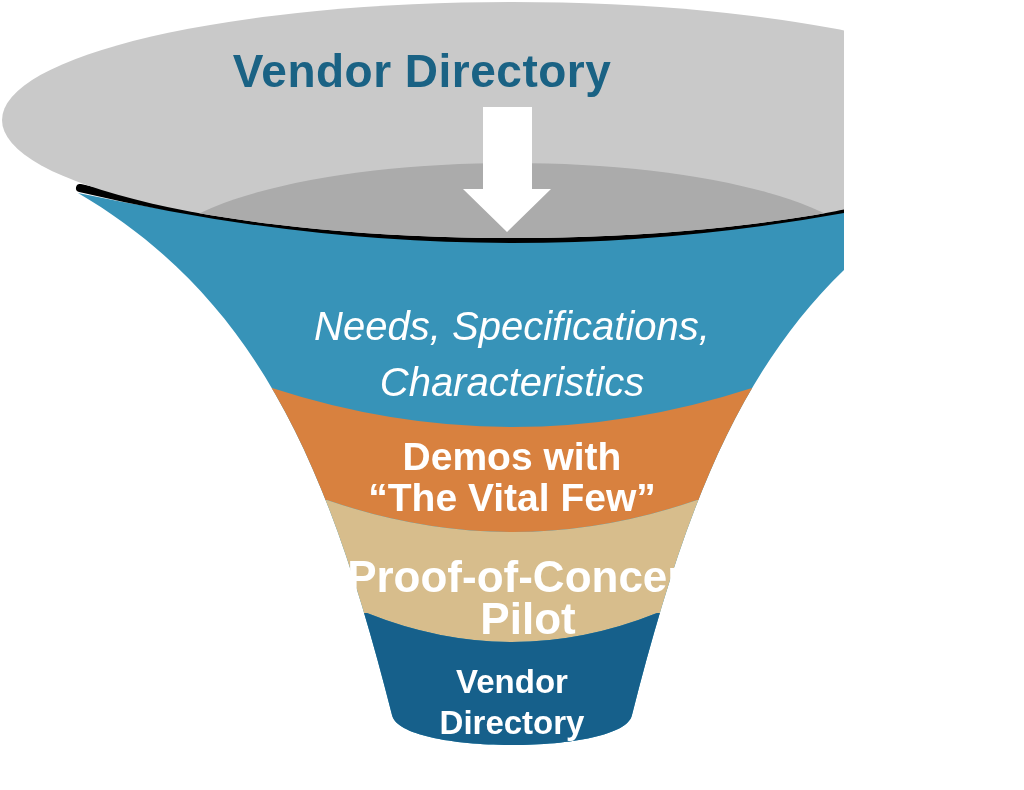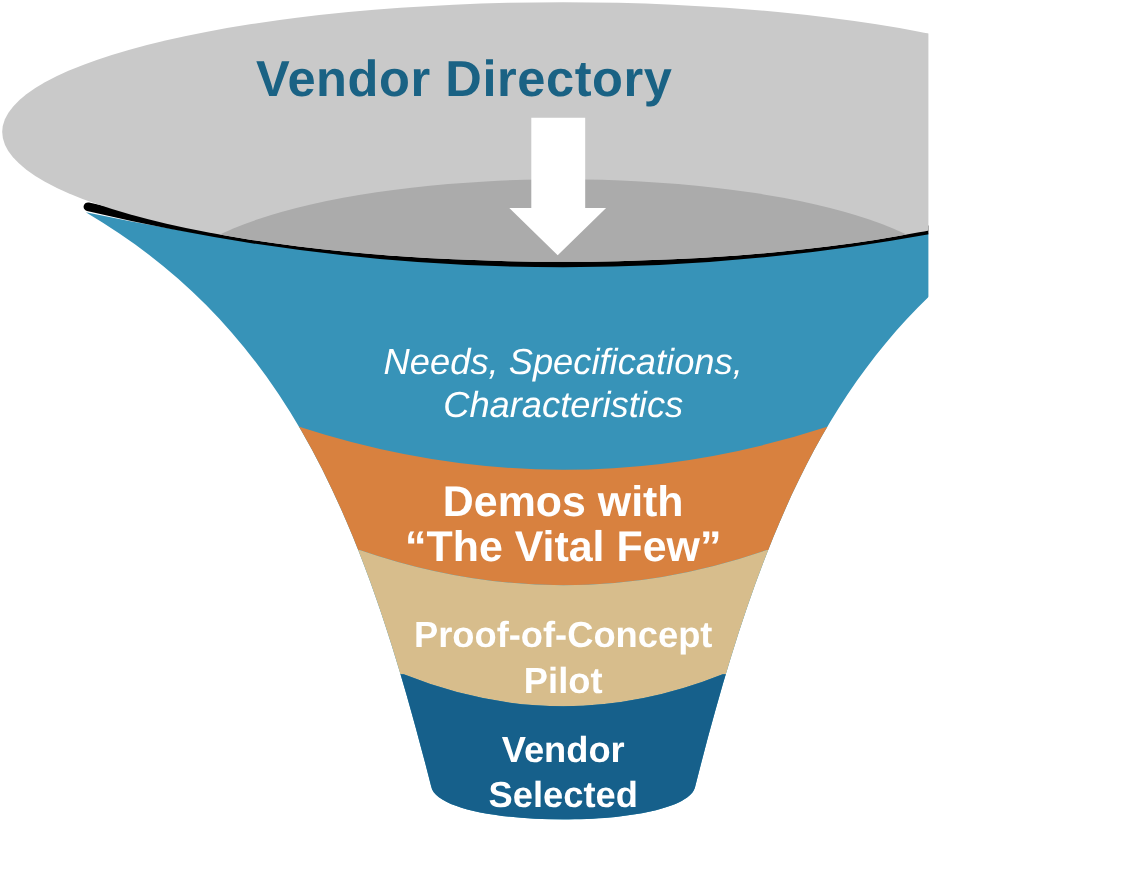--- a/index.html
+++ b/index.html
@@ -33,23 +33,23 @@
     position: absolute;
     top: 44px;
     left: 0;
     right: 0;
     text-align: center;
     font-size: 46px;
     font-weight: bold;
     color: #1a6284;
     letter-spacing: 0.5px;
   }
-  .stage-1 { top: 309px; font-size: 33px; font-style: italic; line-height: 39px; font-weight: normal; }
+  .stage-1 { top: 298px; font-size: 40px; font-style: italic; line-height: 56px; font-weight: normal; }
   .stage-2 { top: 436px; font-size: 39px; font-weight: bold; line-height: 41px; }
-  .stage-3 { top: 556px; font-size: 33px; font-weight: bold; line-height: 42px; }
+  .stage-3 { top: 556px; font-size: 44px; font-weight: bold; line-height: 42px; margin-left: 16px; }
   .stage-4 { top: 661px; font-size: 33px; font-weight: bold; line-height: 41px; }
 </style>
 </head>
 <body>
 
 <div class="canvas">
 
   <svg width="1024" height="790" viewBox="0 0 1024 790">
     <defs>
       <clipPath id="funnelClip">
@@ -93,15 +93,15 @@
   <div class="label stage-1">Needs, Specifications,
 Characteristics</div>
 
   <div class="label stage-2">Demos with
 “The Vital Few”</div>
 
   <div class="label stage-3">Proof-of-Concept
 Pilot</div>
 
   <div class="label stage-4">Vendor
-Selected</div>
+Directory</div>
 
 </div>
 
 </body></html>

